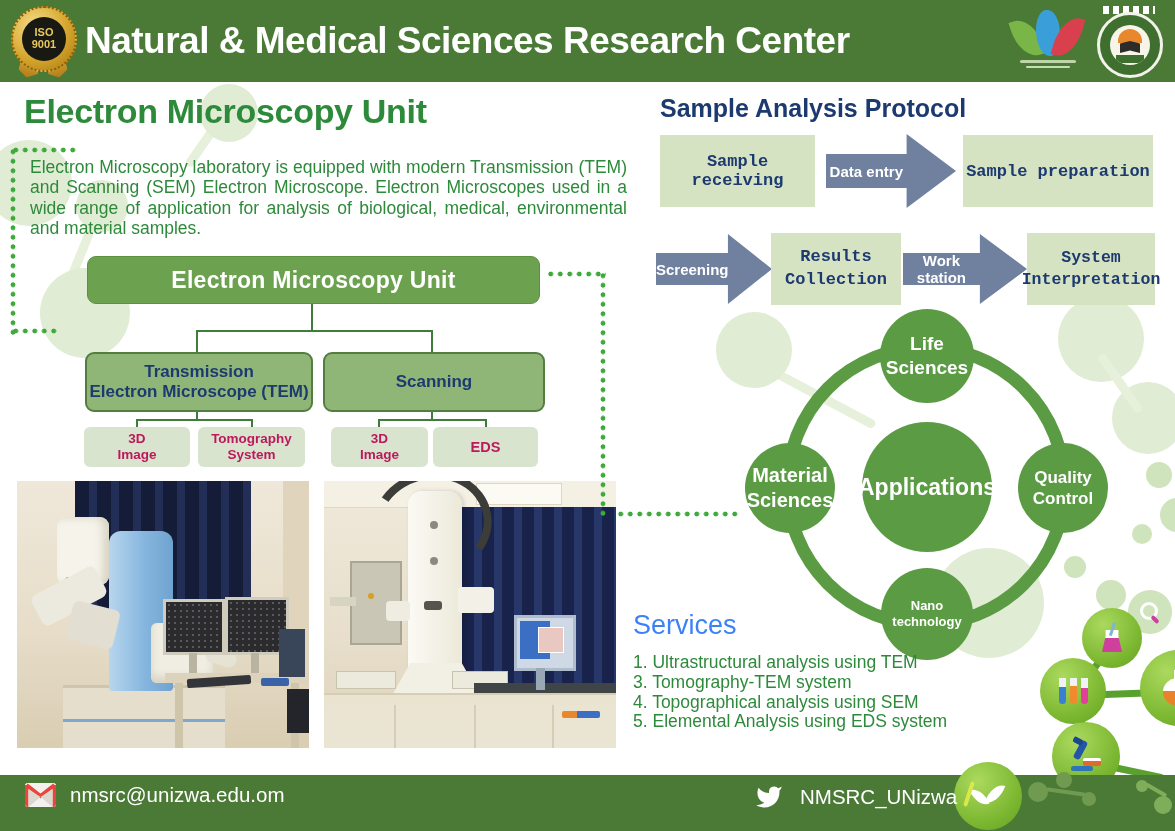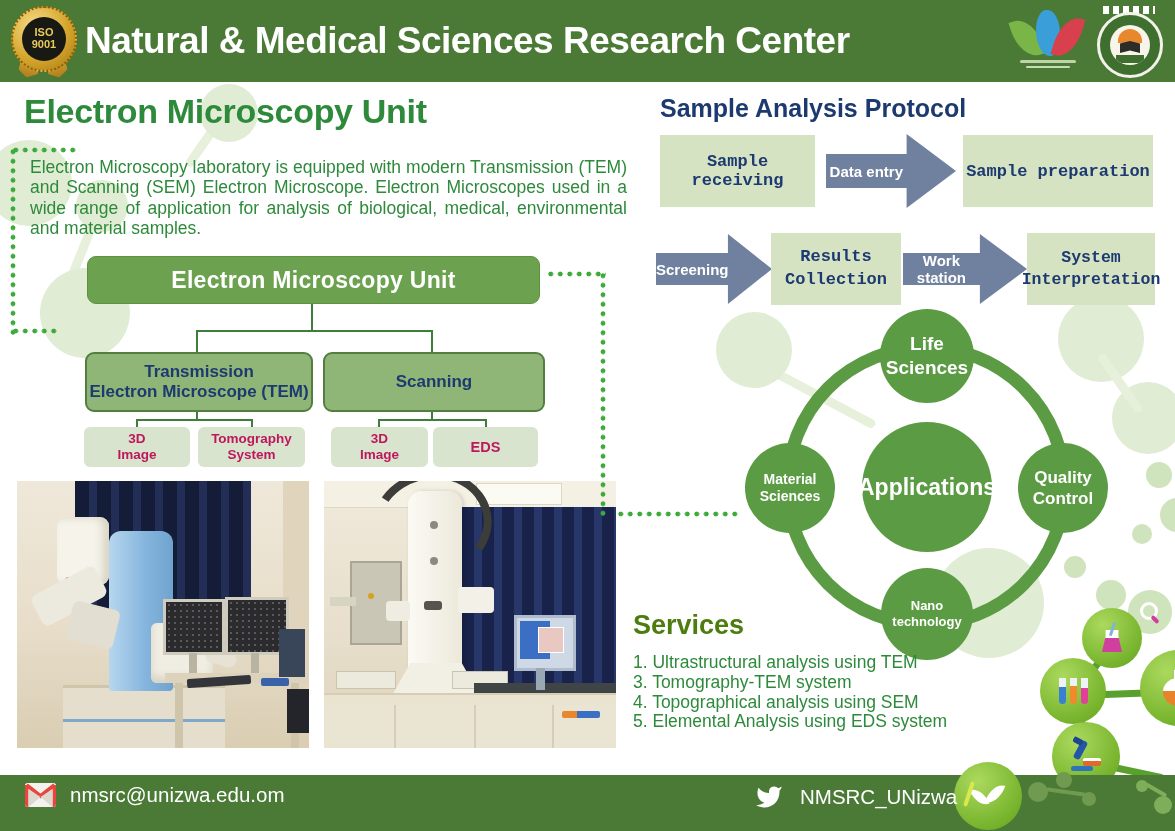--- a/index.html
+++ b/index.html
@@ -89,21 +89,21 @@
   .arrow span{position:absolute;left:0;width:62%;top:50%;transform:translateY(-50%);
               color:#fff;font-weight:700;font-size:15px;text-align:center;}
 
   
   .ring{left:781px;top:341px;width:264px;height:264px;border:13px solid #5b9b43;border-radius:50%;z-index:1;}
   .app-node{position:absolute;border-radius:50%;background:#5b9b43;color:#fff;font-weight:700;
             display:flex;flex-direction:column;align-items:center;justify-content:center;
             text-align:center;line-height:1.25;z-index:2;}
 
   
-  .svc-heading{left:633px;top:610px;font-size:27px;font-weight:700;color:#4d7c0f;z-index:2;}
+  .svc-heading{left:633px;top:610px;font-size:27px;font-weight:400;color:#3b82f6;z-index:2;}
   .svc-list{left:633px;top:653px;width:420px;font-size:17.5px;line-height:1.13;color:#2e8a3b;z-index:2;}
 
   
   .foot-item{display:flex;align-items:center;gap:14px;color:#fff;font-size:20.5px;z-index:6;}
   .mailbox{width:31px;height:24px;background:#f4f2ee;border-radius:3px;position:relative;overflow:hidden;}
   .mailbox svg{position:absolute;left:0;top:0;}
 
   
   .p{position:absolute;}
 </style>
@@ -294,21 +294,21 @@
   </div>
 
   <div class="abs ring"></div>
   <div class="app-node" style="left:862px;top:422px;width:130px;height:130px;font-size:23px;">
     <span>Applications</span>
   </div>
   <div class="app-node" style="left:880px;top:309px;width:94px;height:94px;font-size:19px;">
     <span>Life</span>
     <span>Sciences</span>
   </div>
-  <div class="app-node" style="left:745px;top:443px;width:90px;height:90px;font-size:14px;">
+  <div class="app-node" style="left:745px;top:443px;width:90px;height:90px;font-size:20px;">
     <span>Material</span>
     <span>Sciences</span>
   </div>
   <div class="app-node" style="left:1018px;top:443px;width:90px;height:90px;font-size:17px;">
     <span>Quality</span>
     <span>Control</span>
   </div>
   <div class="app-node" style="left:881px;top:568px;width:92px;height:92px;font-size:13px;">
     <span>Nano</span>
     <span>technology</span>

